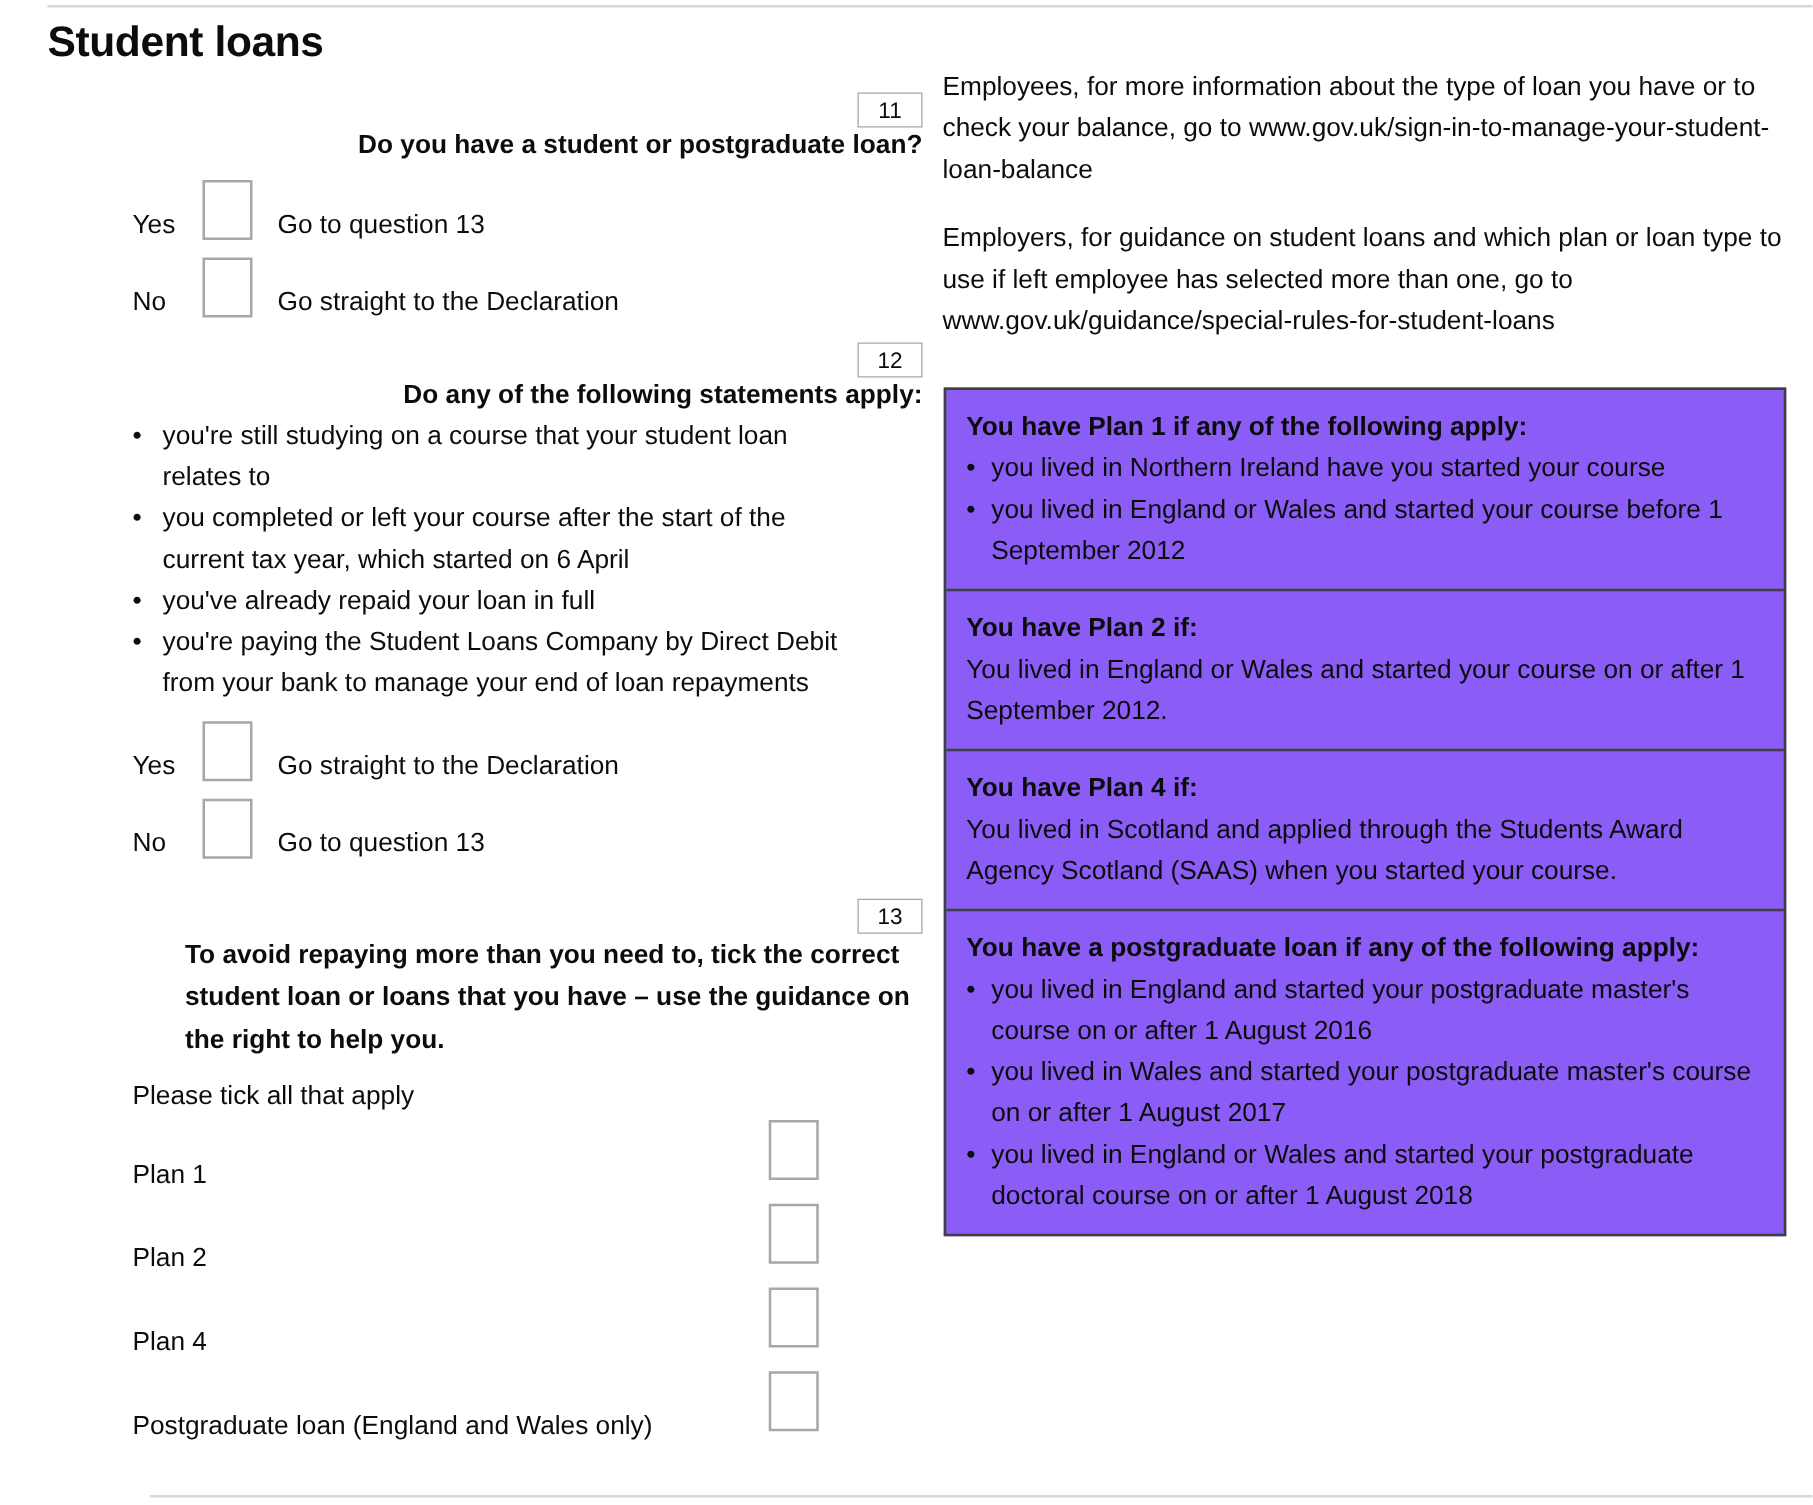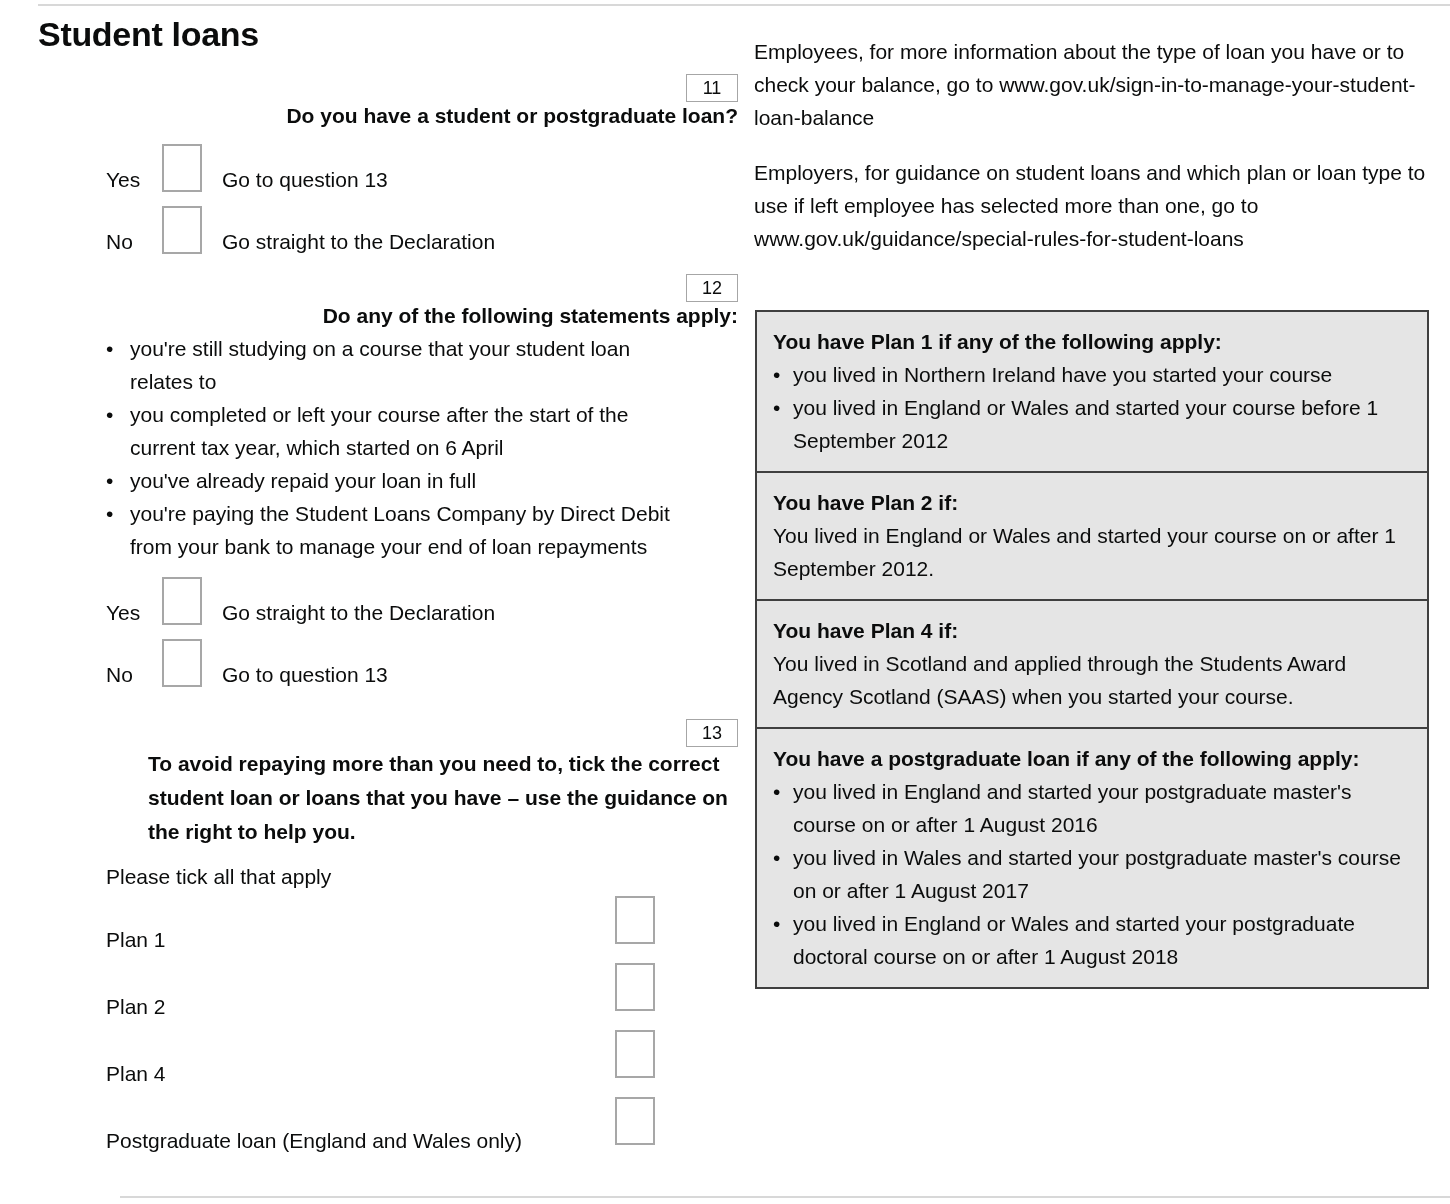--- a/index.html
+++ b/index.html
@@ -172,31 +172,31 @@
     left: 754px;
     top: 0;
     width: 696px;
   }
   .intro-p {
     font-size: 21px;
     line-height: 33px;
     margin: 0;
     max-width: 690px;
   }
-  .intro-p.first { padding-top: 35px; }
+  .intro-p.first { padding-top: 53px; }
   .intro-p.second { padding-top: 22px; }
 
   .panel-stack {
     position: absolute;
     left: 1px;
     top: 310px;
     width: 674px;
     border: 2px solid #3f3f3f;
     box-sizing: border-box;
-    background: #e5e5e5;
+    background: #8b5cf6;
   }
   .panel {
     padding: 14px 16px 14px 16px;
     border-bottom: 2px solid #3f3f3f;
   }
   .panel:last-child { border-bottom: none; }
 
   .panel-heading {
     font-size: 21px;
     font-weight: bold;

